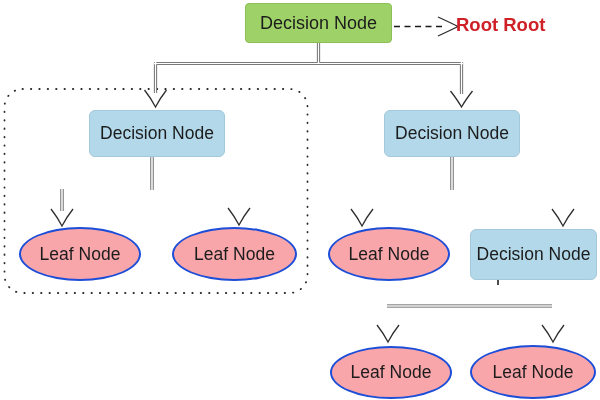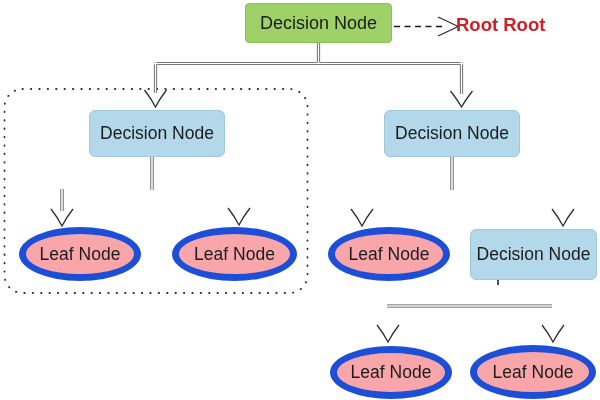--- a/index.html
+++ b/index.html
@@ -29,21 +29,21 @@
     border-radius: 6px;
   }
   .root-box {
     background: #9ed167;
     border: 1px solid #8cc055;
     border-radius: 4px;
     font-size: 18px;
   }
   .leaf-ellipse {
     background: #f9a6ab;
-    border: 7px solid #1d4ed8;
+    border: 2px solid #1d4ed8;
     border-radius: 50%;
   }
   .red-label {
     position: absolute;
     color: #cf2027;
     font-weight: bold;
     z-index: 3;
     white-space: nowrap;
   }
   #root-pointer-label { left: 456px; top: 14px; font-size: 18.5px; }

